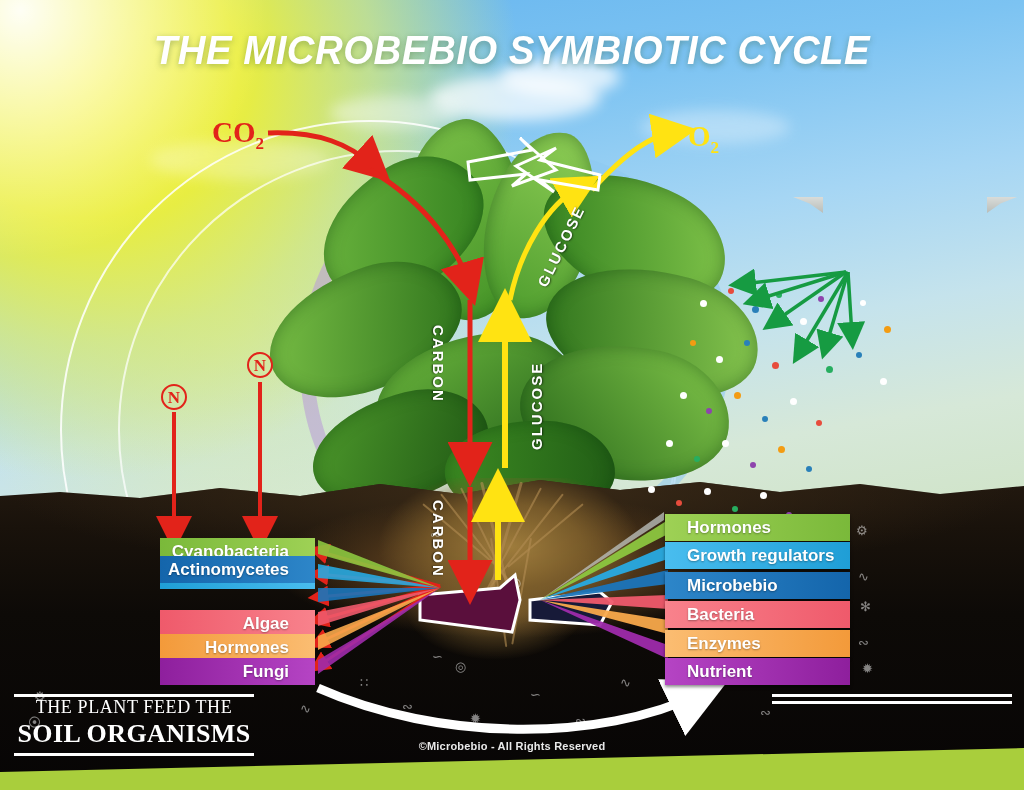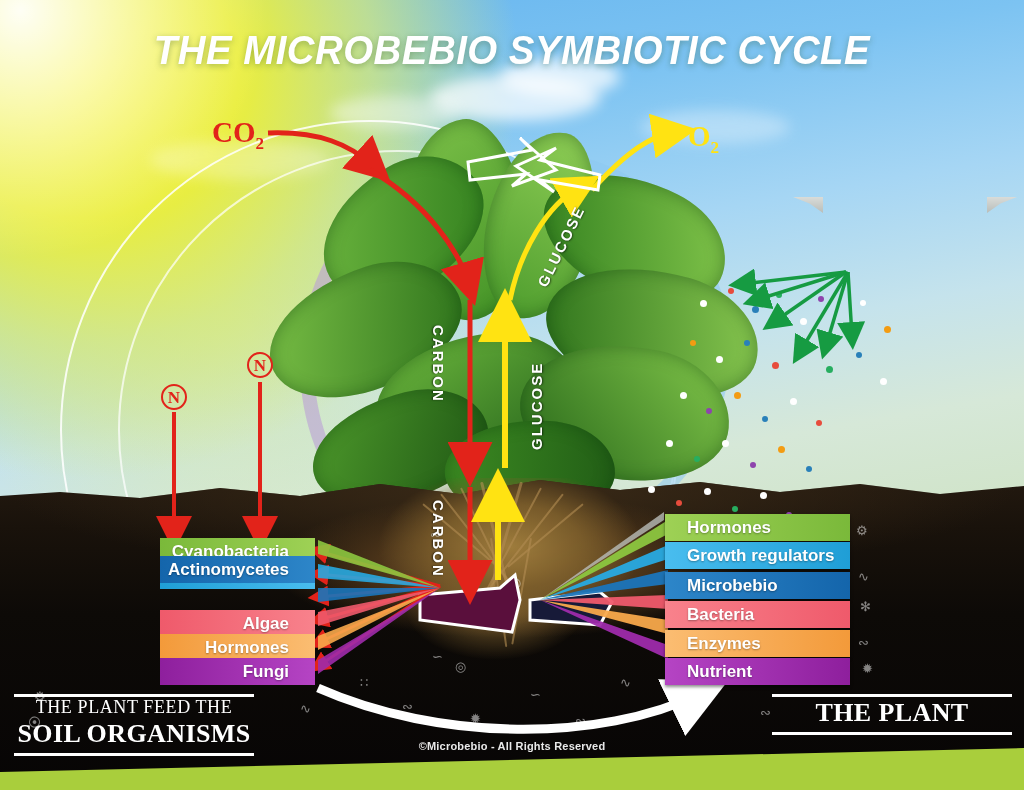--- a/index.html
+++ b/index.html
@@ -375,21 +375,20 @@
 
   <div class="caption" style="left:14px;top:694px;width:240px;">
     <div class="rule"></div>
     <div class="l1">THE PLANT FEED THE</div>
     <div class="l2">SOIL ORGANISMS</div>
     <div class="rule" style="margin-top:4px;"></div>
   </div>
 
   <div class="caption" style="left:772px;top:694px;width:240px;">
     <div class="rule"></div>
-    <div class="l2">THE PLANT</div>
     <div class="rule" style="margin-top:4px;"></div>
   </div>
 
   <div class="copyright">©Microbebio - All Rights Reserved</div>
 
   <div class="greenfoot"></div>
 
 </div>
 
 </body></html>

